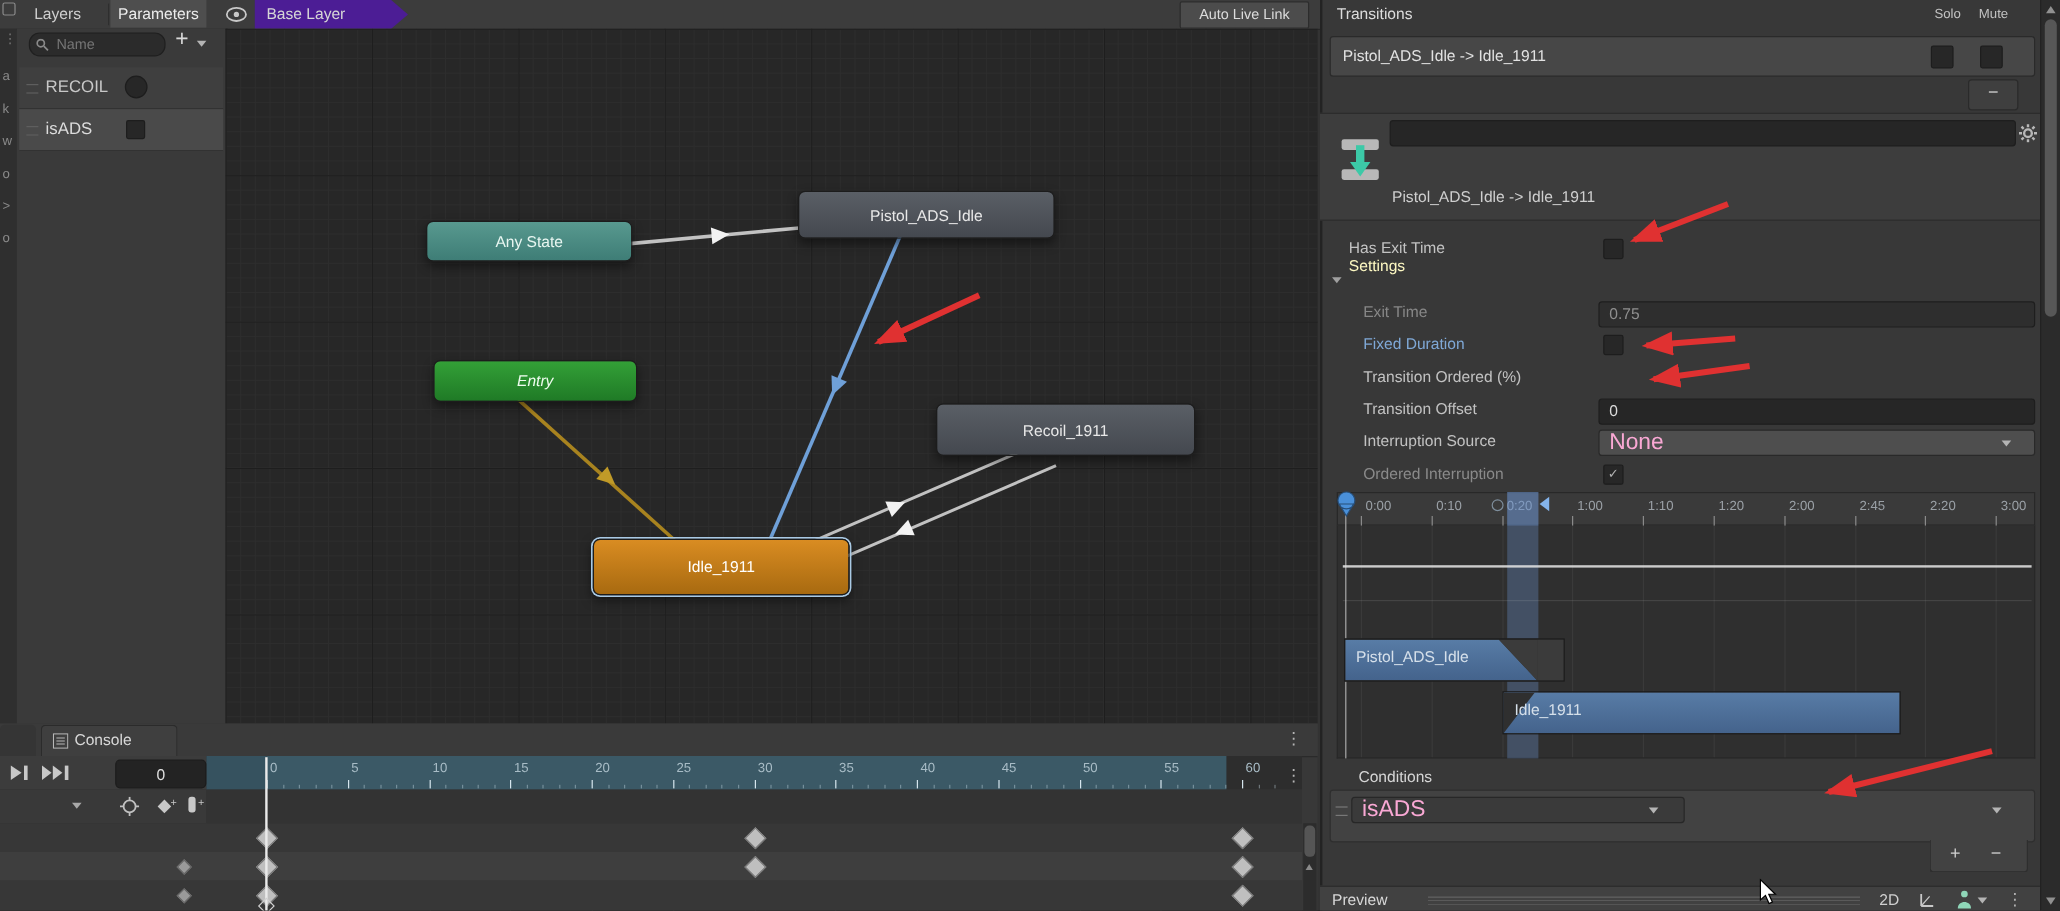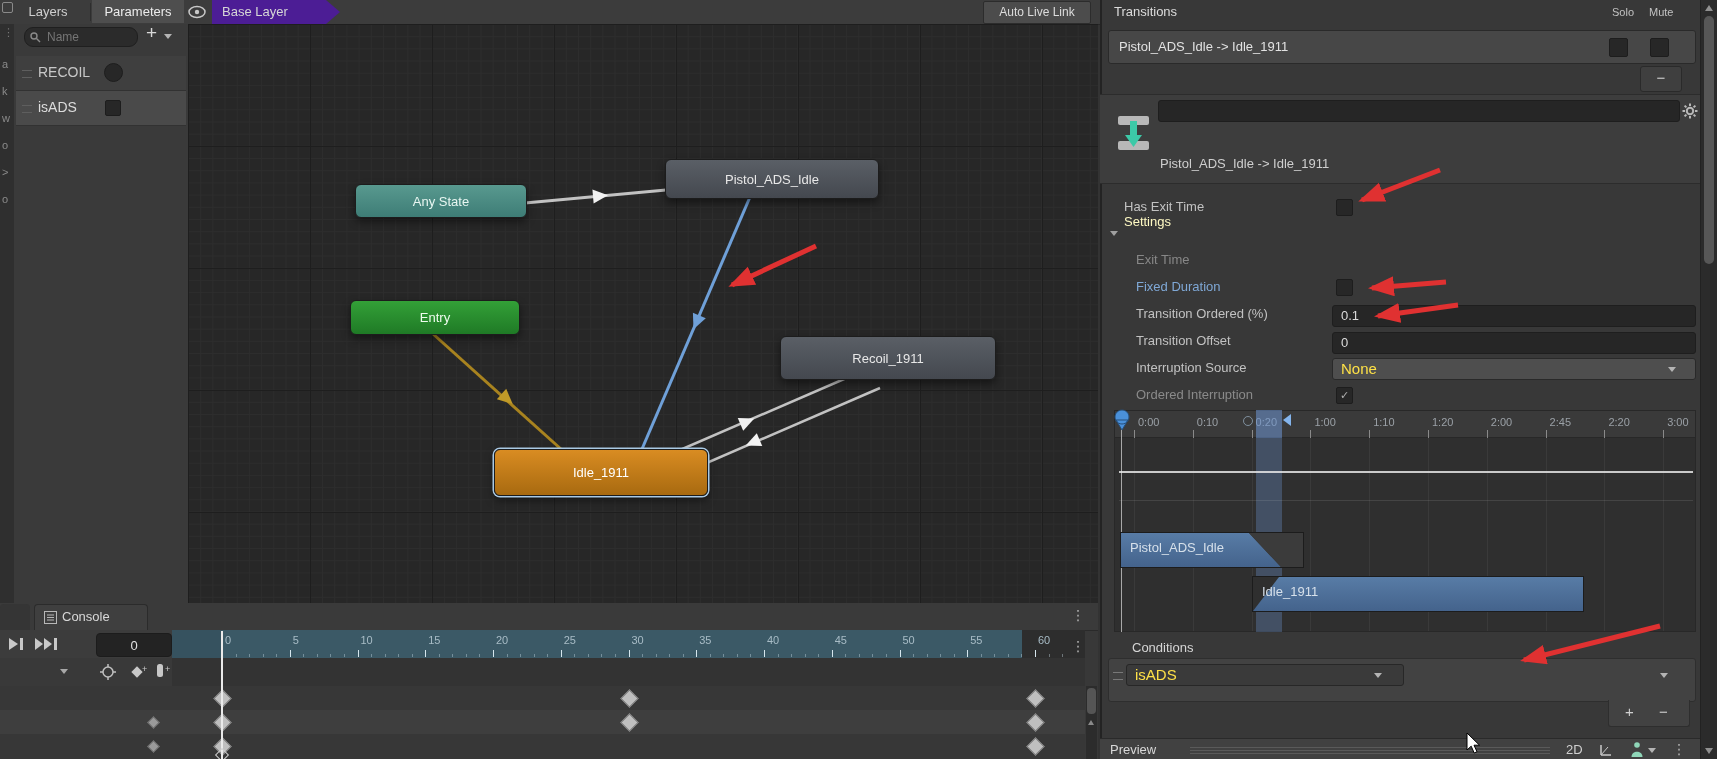--- a/index.html
+++ b/index.html
@@ -36,21 +36,21 @@
   .node-normal{background:linear-gradient(#5a5f66,#44484f)}
   .node-special{background:linear-gradient(#58998f,#3e7d76);color:#e8f6f1}
   .node-entry{background:linear-gradient(#33a037,#1f7a26);color:#eefcee}
   .node-default{background:linear-gradient(#d98c22,#a86a10);color:#fff;
     box-shadow:0 0 0 1.5px #a9c9e4,0 4px 9px rgba(0,0,0,.5)}
   
   .inspector{left:1100px;top:0;width:600px;height:759px;background:#383838;border-left:2px solid #232323;z-index:3}
   .field{position:absolute;background:#262626;border:1px solid #1e1e1e;border-radius:3px;height:20px;line-height:20px;
     padding:0 8px;color:#dcdcdc;font-size:13px;z-index:4}
   .dd{position:absolute;background:#4e4e4e;border:1px solid #292929;border-radius:3px;height:20px;line-height:20px;
-    padding:0 8px;color:#fde047;font-size:15px;z-index:4}
+    padding:0 8px;color:#f9a8d4;font-size:19px;z-index:4}
   .tri-down{position:absolute;width:0;height:0;border-left:4px solid transparent;border-right:4px solid transparent;
     border-top:5px solid #b4b4b4;z-index:5}
   .tri-left-blue{position:absolute;width:0;height:0;border-top:6px solid transparent;border-bottom:6px solid transparent;
     border-right:8px solid #84b4ec;z-index:6}
   .z4{z-index:4}.z5{z-index:5}.z6{z-index:6}
   .vline{position:absolute;width:1px;background:#3a3a3a;z-index:4}
   .bar{position:absolute;z-index:5;border:1px solid #1c1c1c;overflow:hidden}
   .barlabel{position:absolute;font-size:13px;color:#d6e0ea;z-index:6;white-space:nowrap}
   
   .bottompanel{left:0;top:603px;width:1098px;height:156px;background:#383838;z-index:3}
@@ -66,21 +66,21 @@
 
 <div id="root">
 
   <div class="abs topbar"></div>
   <div class="abs edgestrip"></div>
   <div class="abs parampanel"></div>
   <div class="abs graph"></div>
 
   <div class="tab" style="left:8px;width:80px">Layers</div>
   <div class="abs" style="left:90px;top:3px;width:1px;height:18px;background:#2e2e2e"></div>
-  <div class="tab active" style="left:92px;width:92px">Parameters</div>
+  <div class="tab active" style="left:92px;width:80px">Parameters</div>
   <svg class="abs" style="left:188px;top:5px" width="18" height="14">
     <ellipse cx="9" cy="7" rx="8" ry="5.5" fill="none" stroke="#c8c8c8" stroke-width="1.5"></ellipse>
     <circle cx="9" cy="7" r="2.2" fill="#c8c8c8"></circle>
   </svg>
   <div class="crumb" style="left:212px;width:96px">Base Layer</div>
   <div class="btnbar" style="left:983px;top:1px;width:106px;height:21px;line-height:21px">Auto Live Link</div>
 
   <div class="abs" style="left:2px;top:2px;width:9px;height:9px;border:1.5px solid #8a8a8a;border-radius:2px"></div>
   <div class="abs" style="left:3px;top:26px;color:#777;font-size:11px">⋮</div>
   <div id="edge-glyphs">
@@ -135,21 +135,21 @@
         <path d="M-6,-7 L9,0 L-6,7 Z" fill="#f2f2f2"></path>
       </g>
   </svg>
   <div id="nodes">
       <div class="node node-special" style="position: absolute; left: 355px; top: 184px; width: 170px; height: 32px;">
         <span>Any State</span>
       </div>
       <div class="node node-normal" style="position: absolute; left: 665px; top: 159px; width: 212px; height: 38px;">
         <span>Pistol_ADS_Idle</span>
       </div>
-      <div class="node node-entry" style="position: absolute; left: 350px; top: 300px; width: 168px; height: 33px;">
+      <div class="node node-entry" style="position: absolute; left: 361px; top: 300px; width: 168px; height: 33px; font-style: italic;">
         <span>Entry</span>
       </div>
       <div class="node node-normal" style="position: absolute; left: 780px; top: 336px; width: 214px; height: 42px;">
         <span>Recoil_1911</span>
       </div>
       <div class="node node-default" style="position: absolute; left: 494px; top: 449px; width: 212px; height: 45px;">
         <span>Idle_1911</span>
       </div>
     </div>
 
@@ -185,24 +185,24 @@
         <line x1="11.6" y1="4.4" x2="13.4" y2="2.6"></line>
     </g>
   </svg>
   <span class="lab z5" style="left:1160px;top:156px;color:#cfcfcf">Pistol_ADS_Idle -&gt; Idle_1911</span>
 
   <span class="lab z4" style="left:1124px;top:199px">Has Exit Time</span>
   <div class="cb z4" style="left:1336px;top:199px;width:15px;height:15px"></div>
   <div class="tri-down" style="left:1110px;top:231px;border-top-color:#a0a0a0"></div>
   <span class="lab z4" style="left:1124px;top:214px;color:#fef9c3">Settings</span>
   <span class="lab z4" style="left:1136px;top:252px;color:#878787">Exit Time</span>
+  <div class="field" style="left:1332px;top:251px;width:346px;background:#2e2e2e;color:#8f8f8f">0.75</div>
   <span class="lab z4" style="left:1136px;top:279px;color:#7fa8d6">Fixed Duration</span>
   <div class="cb z4" style="left:1336px;top:279px;width:15px;height:15px"></div>
   <span class="lab z4" style="left:1136px;top:306px">Transition Ordered (%)</span>
-  <div class="field" style="left:1332px;top:305px;width:346px">0.1</div>
   <span class="lab z4" style="left:1136px;top:333px">Transition Offset</span>
   <div class="field" style="left:1332px;top:332px;width:346px">0</div>
   <span class="lab z4" style="left:1136px;top:360px">Interruption Source</span>
   <div class="dd" style="left:1332px;top:358px;width:346px">None</div>
   <div class="tri-down" style="left:1668px;top:367px"></div>
   <span class="lab z4" style="left:1136px;top:387px;color:#8a8a8a">Ordered Interruption</span>
   <div class="cb z4" style="left:1336px;top:387px;width:15px;height:15px;color:#b0b0b0;font-size:11px;text-align:center;line-height:14px">✓</div>
 
   <div class="abs z4" style="left:1114px;top:410px;width:582px;height:28px;background:#3a3a3a;border:1px solid #282828;box-sizing:border-box"></div>
   <div class="abs z4" style="left:1114px;top:438px;width:582px;height:194px;background:#2f2f2f;border:1px solid #282828;border-top:none;box-sizing:border-box"></div>

